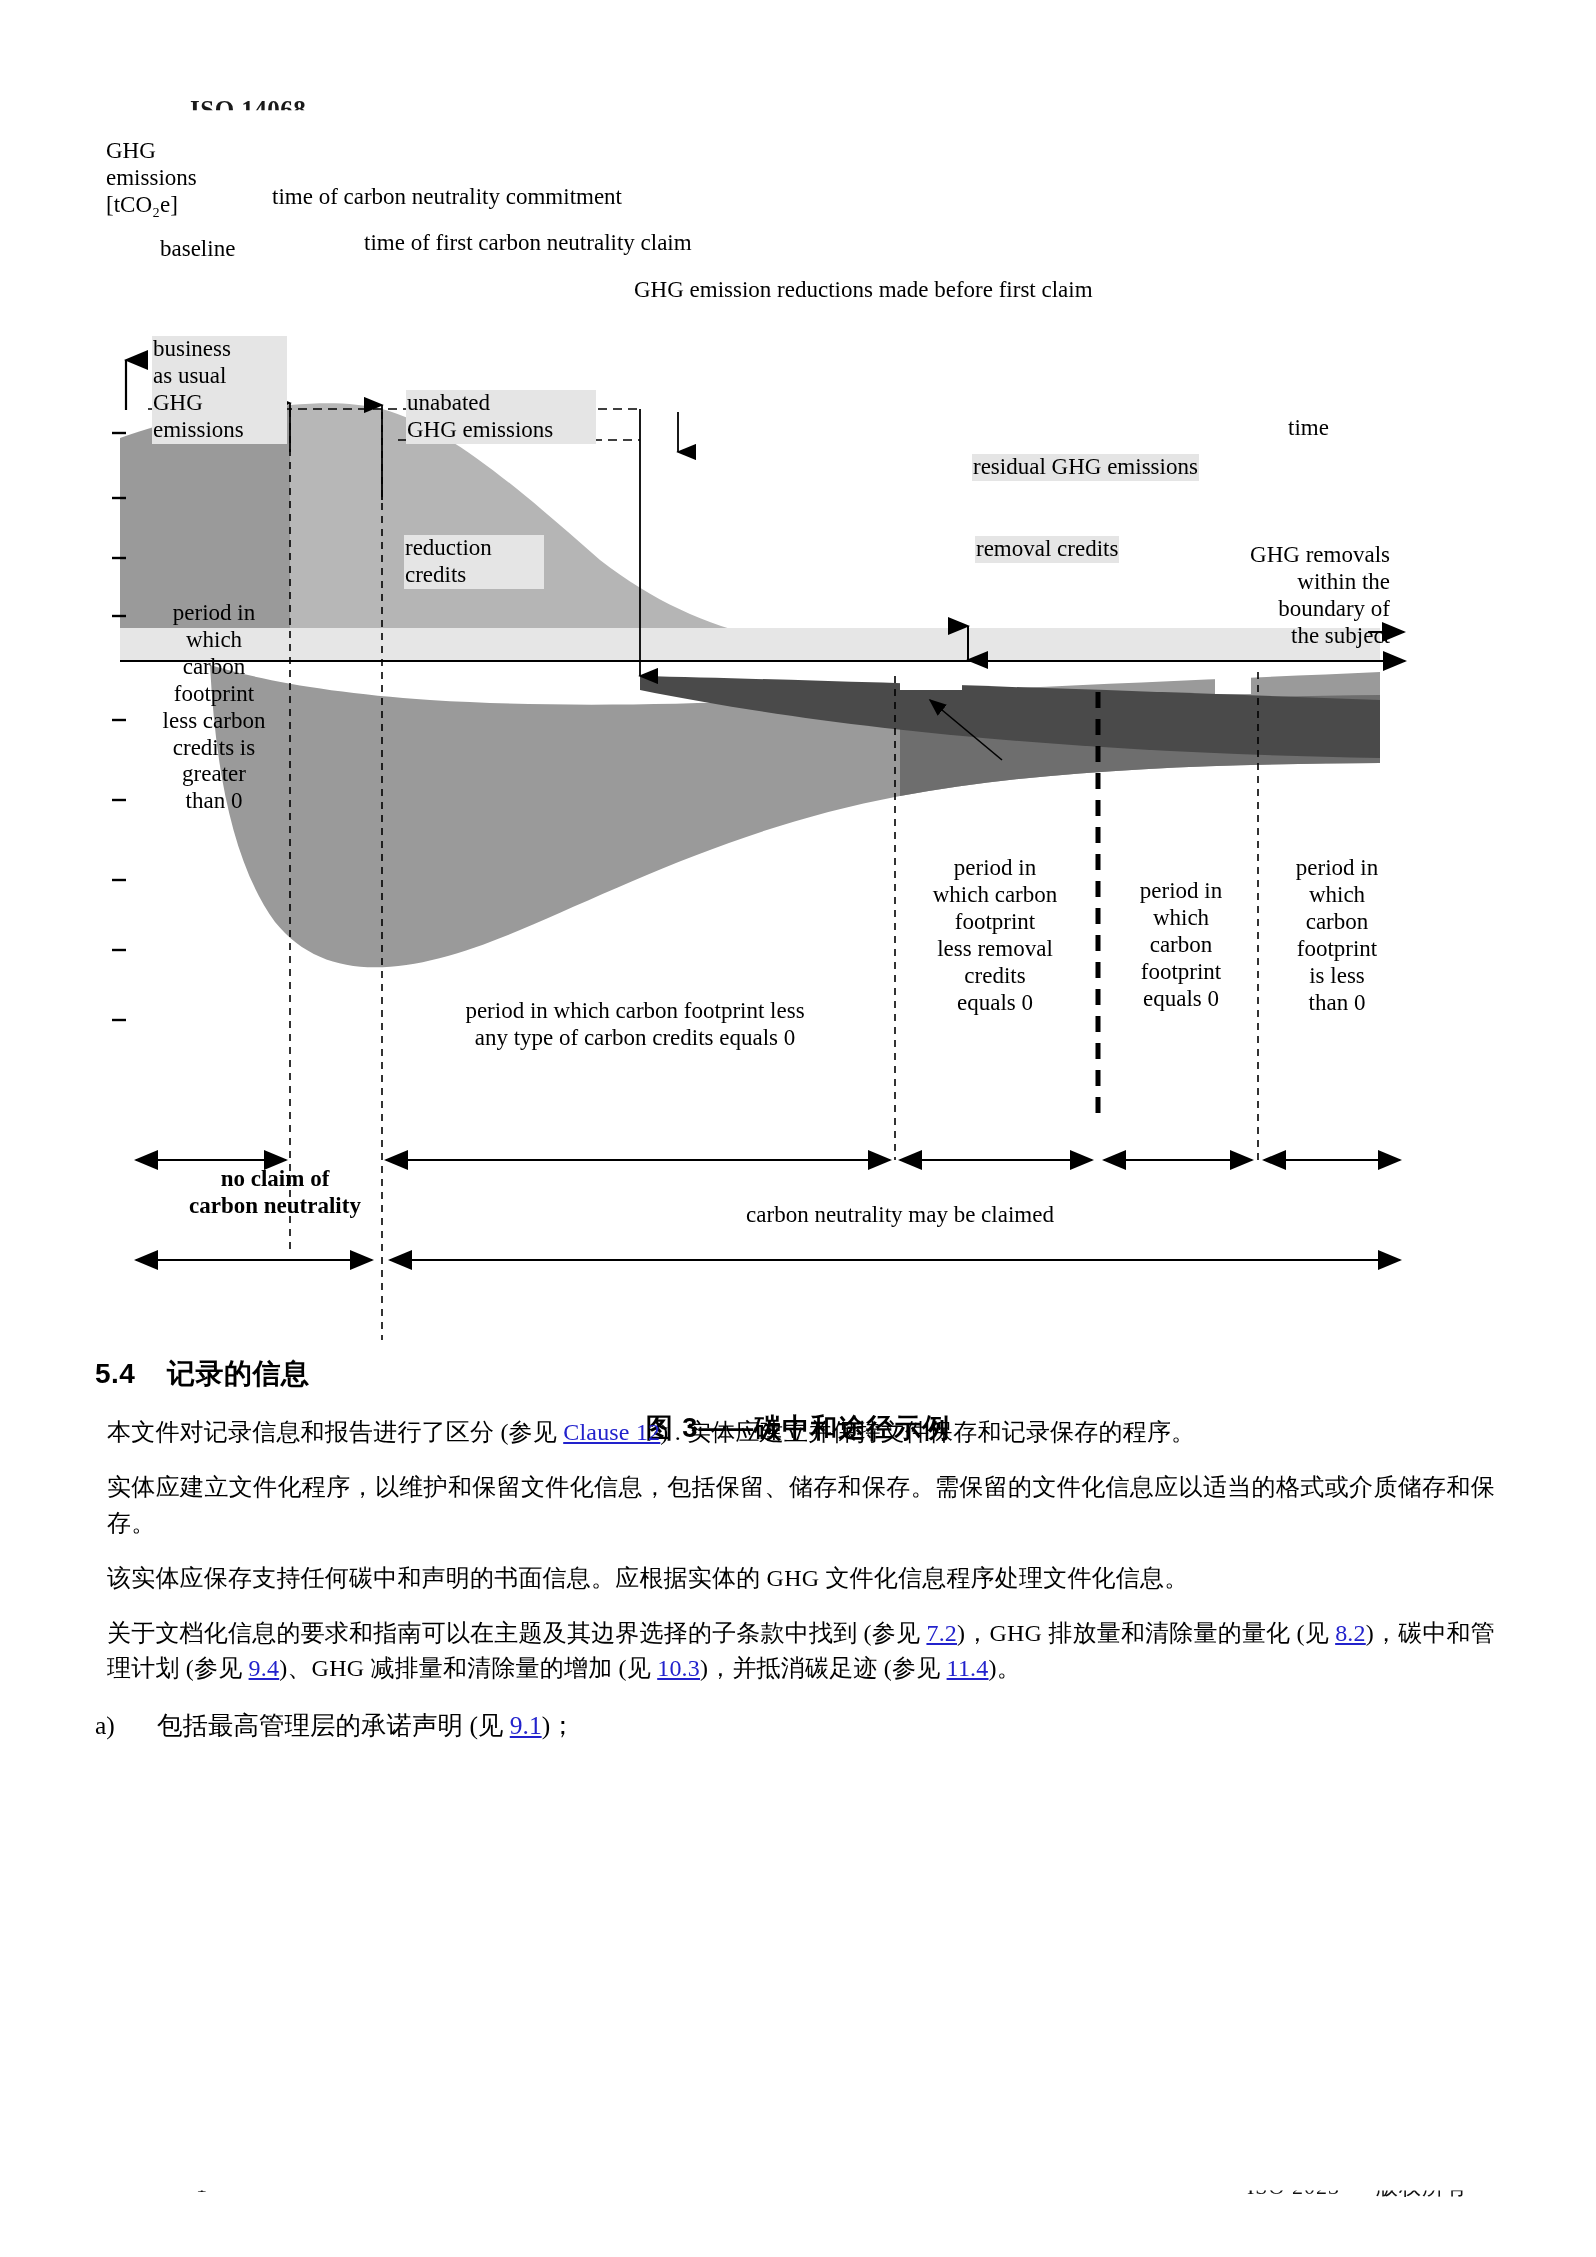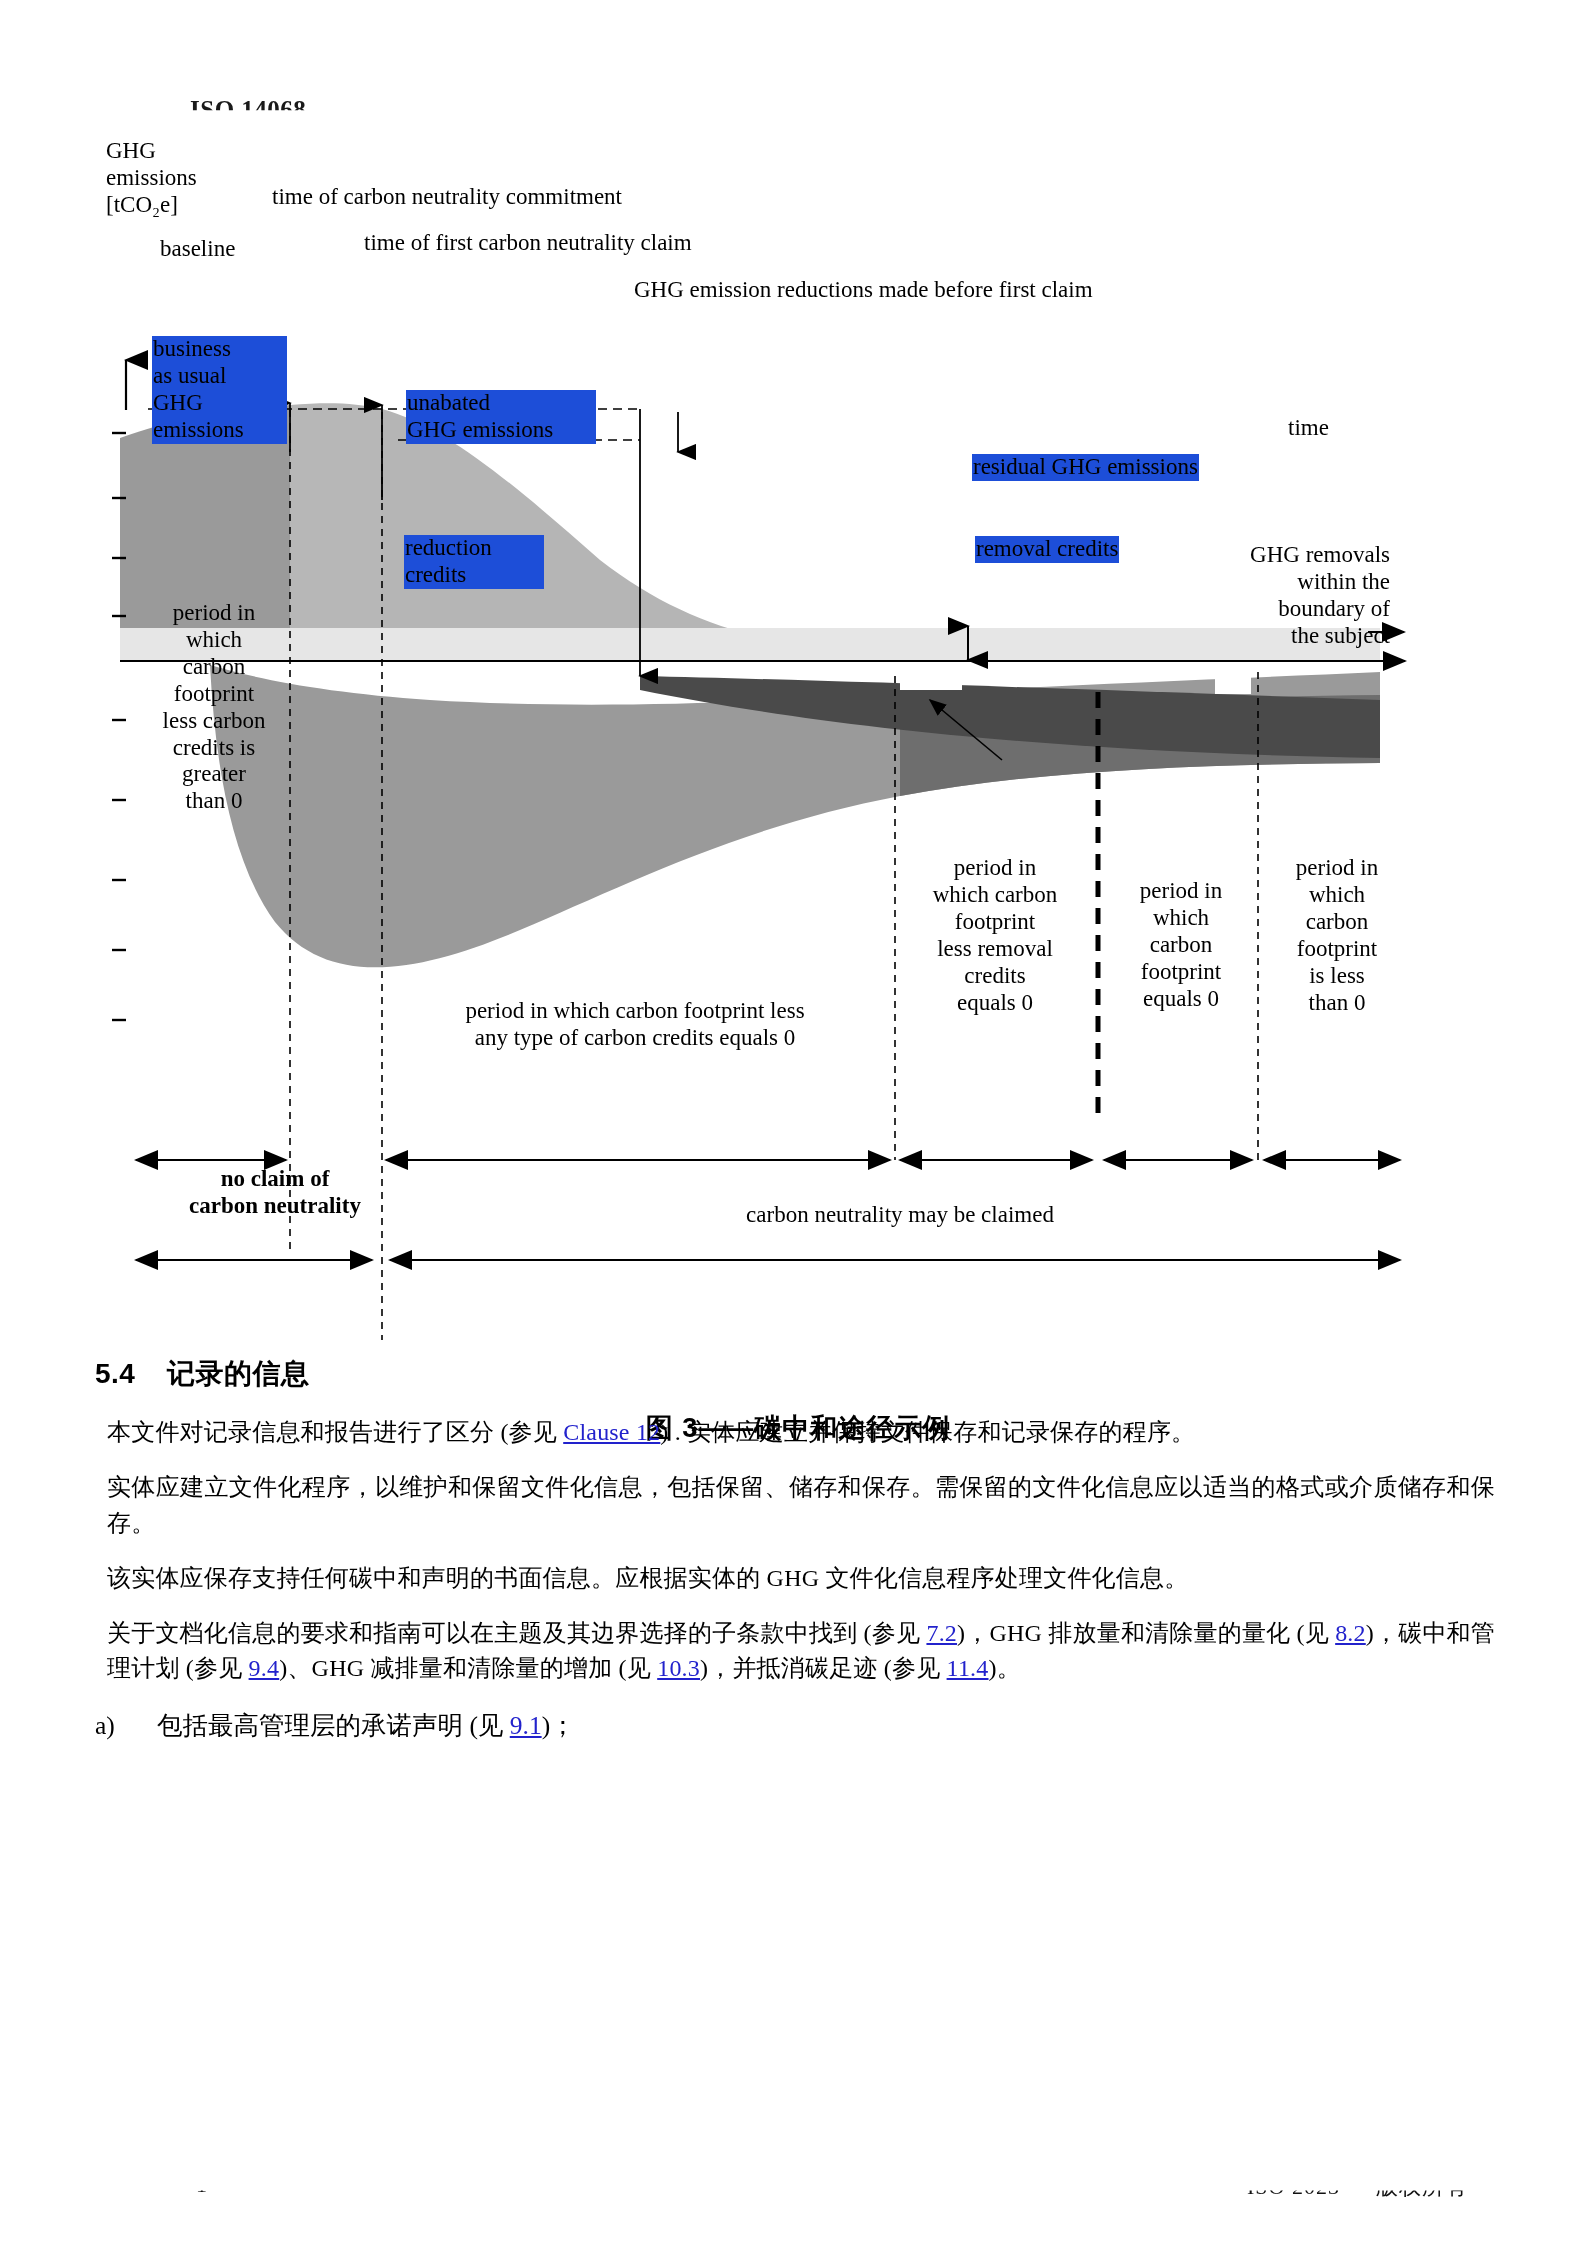--- a/index.html
+++ b/index.html
@@ -39,21 +39,21 @@
   .lbl {
     position: absolute;
     font-family: "Liberation Serif", "DejaVu Serif", serif;
     font-size: 23px;
     line-height: 1.17;
     color: #000;
     white-space: pre-line;
   }
   .lbl.ctr { text-align: center; }
   .lbl.rt  { text-align: right; }
-  .lbl.wht { background: #1d4ed8; padding: 0 1px; }
+  .lbl.wht { background: #e5e5e5; padding: 0 1px; }
 
   .caption {
     position: absolute;
     left: 0; top: 1250px;
     width: 1596px;
     text-align: center;
     font-family: "Liberation Sans", "DejaVu Sans", sans-serif;
     font-size: 27px;
     font-weight: bold;
     letter-spacing: 1px;

